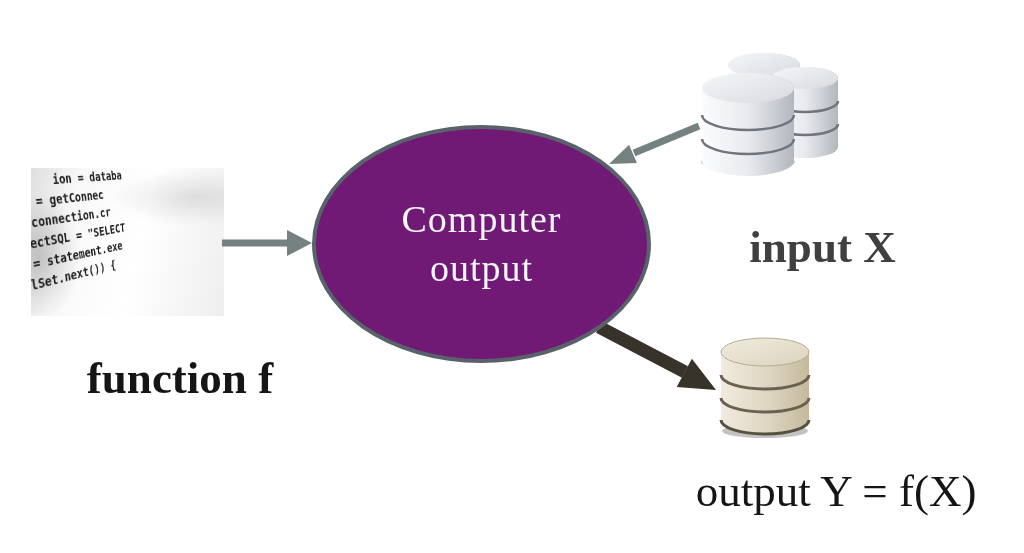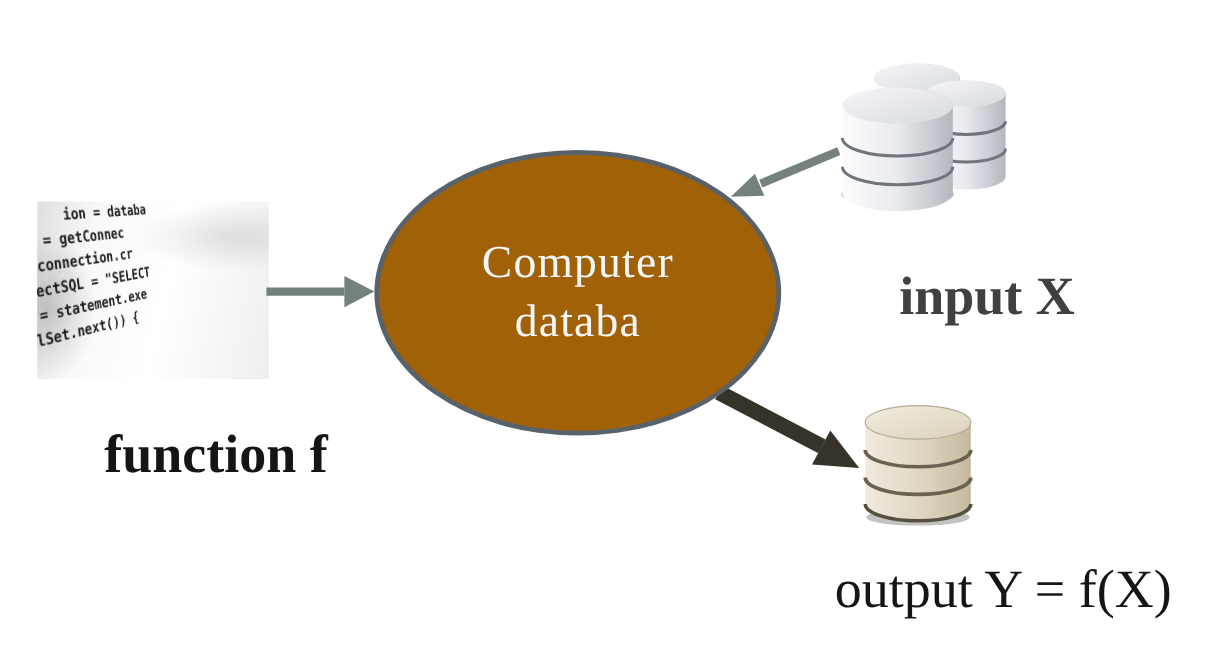--- a/index.html
+++ b/index.html
@@ -71,23 +71,23 @@
     <g>
       <line x1="699" y1="126" x2="634" y2="153" stroke-width="7" stroke="#74817e"></line>
       <polygon points="609,164 629.1,144.7 636.9,163.1" fill="#74817e"></polygon>
     </g>
     <g>
       <line x1="599" y1="327" x2="685" y2="372" stroke-width="13" stroke="#38332a"></line>
       <polygon points="716,390 676.7,387 691.9,358.8" fill="#38332a"></polygon>
     </g>
   </svg>
 
-  <div class="cs-node" style="background-color: #a16207; border-color: rgb(89, 98, 107); color: rgb(244, 246, 248);">
+  <div class="cs-node" style="background-color: #701a75; border-color: rgb(89, 98, 107); color: rgb(244, 246, 248);">
     <div>Computer</div>
-    <div>databa</div>
+    <div>output</div>
   </div>
 
   <svg class="db-cluster" viewBox="0 0 140 126" aria-hidden="true">
     <defs>
       <linearGradient id="gS" x1="0" y1="0" x2="1" y2="0">
         <stop offset="0" stop-color="#fbfcfd"></stop>
         <stop offset="0.5" stop-color="#e8eaee"></stop>
         <stop offset="0.8" stop-color="#c9ccd2"></stop>
         <stop offset="1" stop-color="#b2b6bd"></stop>
       </linearGradient>

